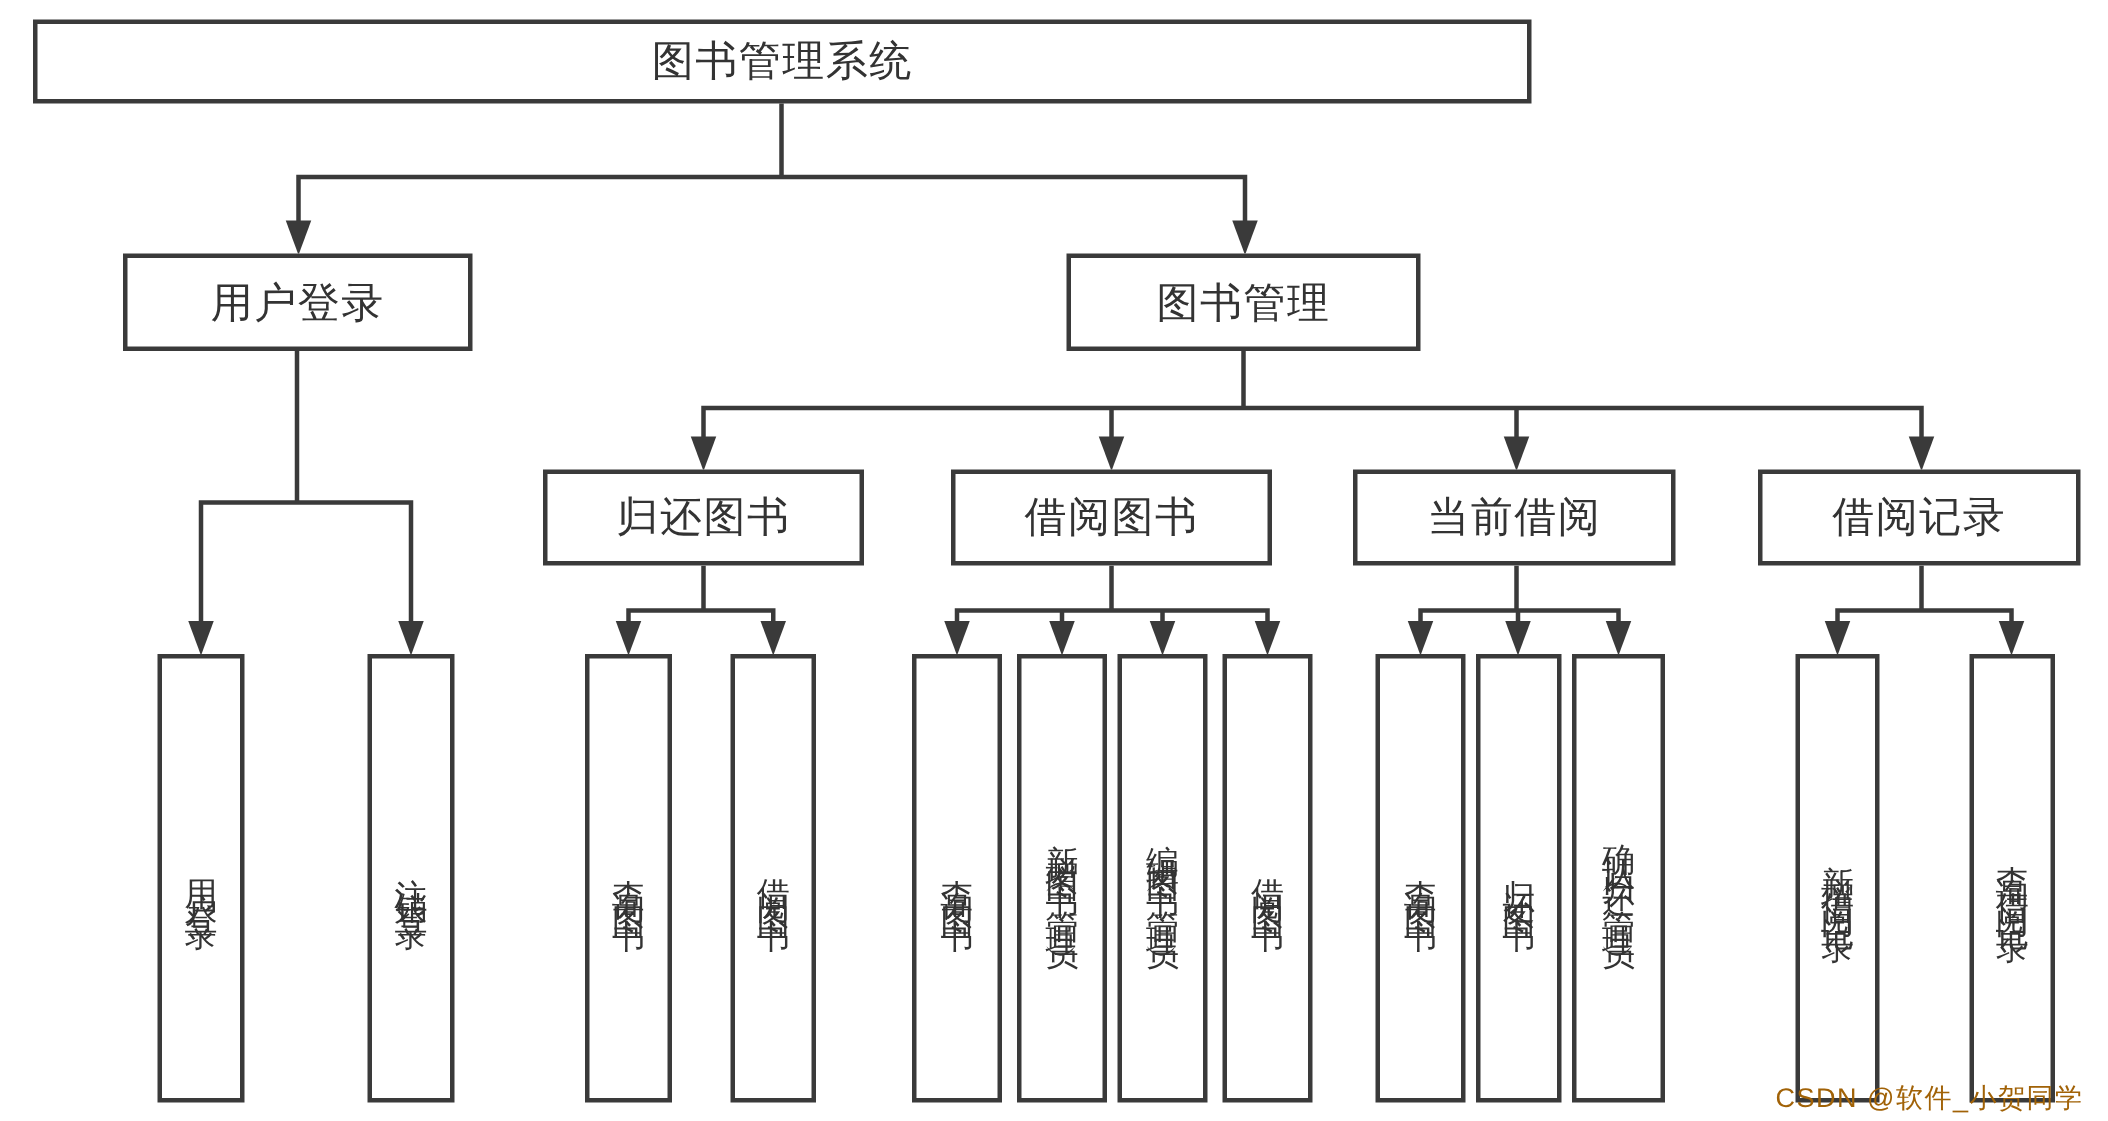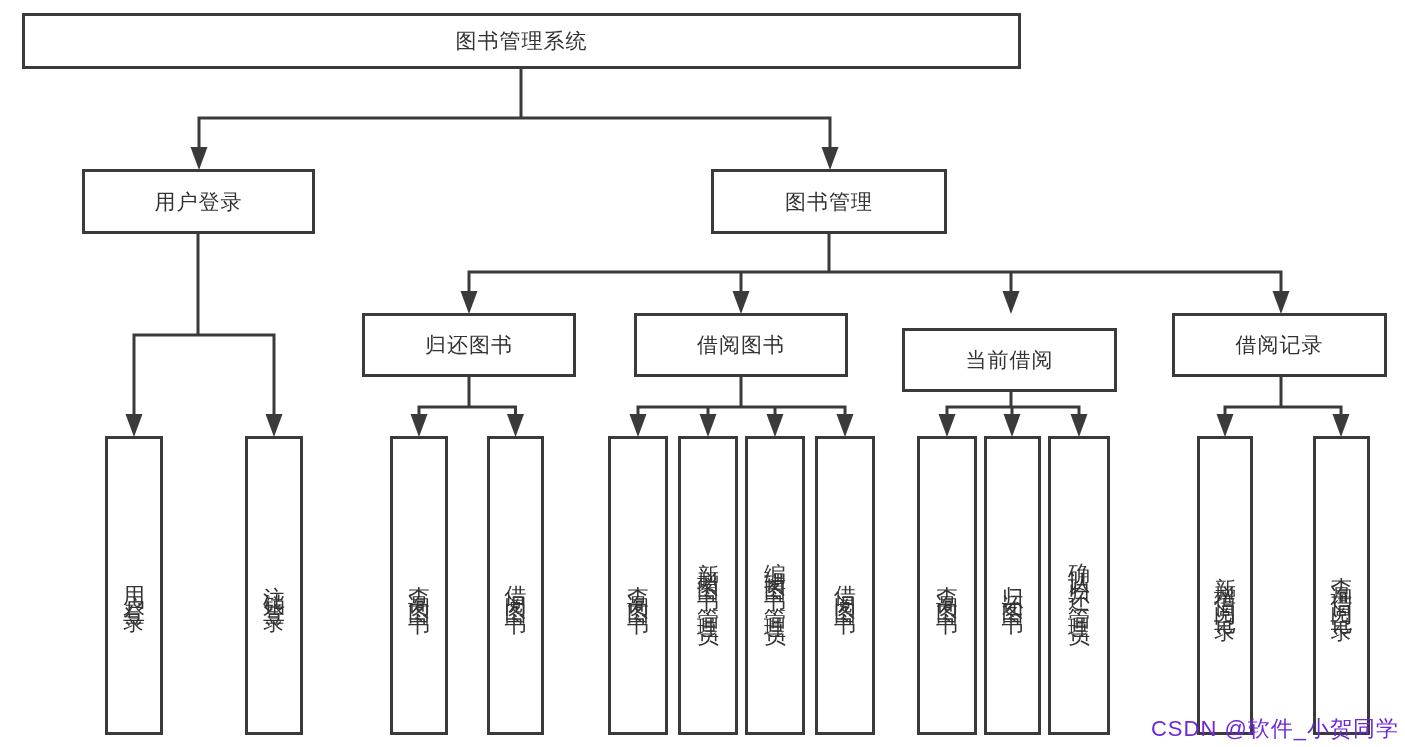--- a/index.html
+++ b/index.html
@@ -9,54 +9,54 @@
     font-family: "Liberation Sans", "DejaVu Sans", sans-serif;
     color: #333333;
   }
   #connector-svg { position: absolute; left: 0; top: 0; z-index: 0; }
   .box, .vbox {
     position: absolute; box-sizing: border-box; z-index: 1;
     background: #ffffff; border: 3px solid #3a3a3a;
     display: flex; align-items: center; justify-content: center;
   }
   .box span {
-    font-size: 21px; letter-spacing: 1px; white-space: nowrap; color: #333333;
+    font-size: 28px; letter-spacing: 1px; white-space: nowrap; color: #333333;
   }
   .vbox { top: 436px; height: 299px; }
   .vbox span {
     writing-mode: vertical-rl; text-orientation: mixed;
     font-size: 22px; line-height: 1; letter-spacing: 9px; color: #333333;
   }
   
   .n-root { left: 22px;  top: 13px;  width: 999px; height: 56px; }
   
   .n-l2a  { left: 82px;  top: 169px; width: 233px; height: 65px; }
   .n-l2b  { left: 711px; top: 169px; width: 236px; height: 65px; }
   
   .n-l3a  { left: 362px;  top: 313px; width: 214px; height: 64px; }
   .n-l3b  { left: 634px;  top: 313px; width: 214px; height: 64px; }
-  .n-l3c  { left: 902px;  top: 328px; width: 215px; height: 64px; }
+  .n-l3c  { left: 902px;  top: 313px; width: 215px; height: 64px; }
   .n-l3d  { left: 1172px; top: 313px; width: 215px; height: 64px; }
   
   .n-a1 { left: 105px;  width: 58px; }
   .n-a2 { left: 245px;  width: 58px; }
   .n-b1 { left: 390px;  width: 58px; }
   .n-b2 { left: 487px;  width: 57px; }
   .n-c1 { left: 608px;  width: 60px; }
   .n-c2 { left: 678px;  width: 60px; }
   .n-c3 { left: 745px;  width: 60px; }
   .n-c4 { left: 815px;  width: 60px; }
   .n-d1 { left: 917px;  width: 60px; }
   .n-d2 { left: 984px;  width: 57px; }
   .n-d3 { left: 1048px; width: 62px; }
   .n-e1 { left: 1197px; width: 56px; }
   .n-e2 { left: 1313px; width: 57px; }
   .watermark {
-    position: absolute; right: 6px; bottom: 3px; z-index: 2;
-    font-size: 22px; color: #6d28d9; letter-spacing: 1px; white-space: nowrap;
+    position: absolute; right: 16px; bottom: 3px; z-index: 2;
+    font-size: 18px; color: #a16207; letter-spacing: 1px; white-space: nowrap;
   }
 </style>
 </head>
 <body>
 
 <svg id="connector-svg" width="1405" height="747" viewBox="0 0 1405 747" aria-hidden="true">
   <g stroke="#3a3a3a" stroke-width="3" fill="none">
 
     <path d="M521 68V119.5 M197.5 118H831.5 M199 118V148 M830 118V148"></path>
 

